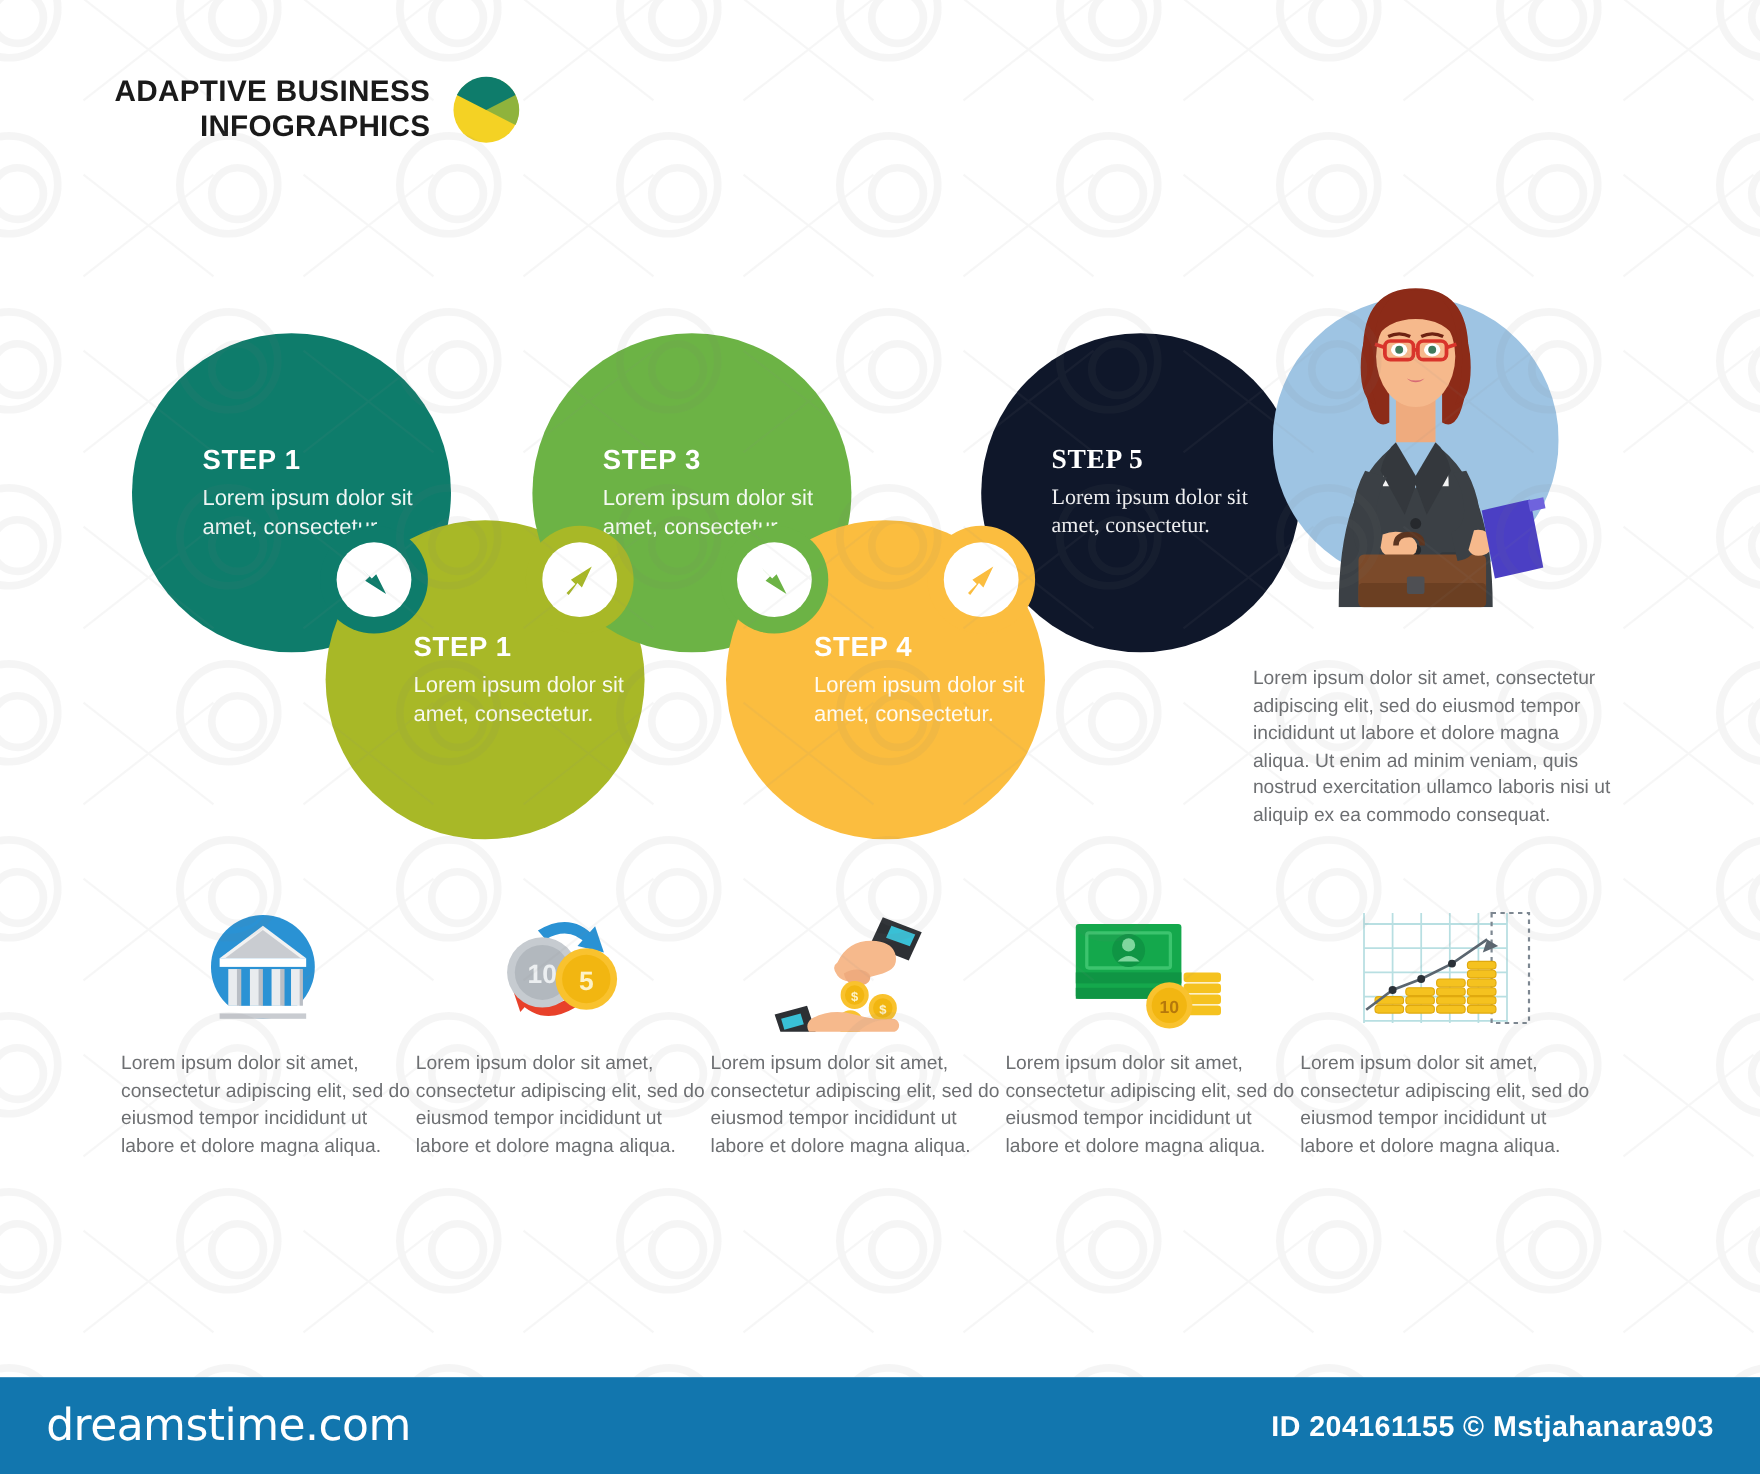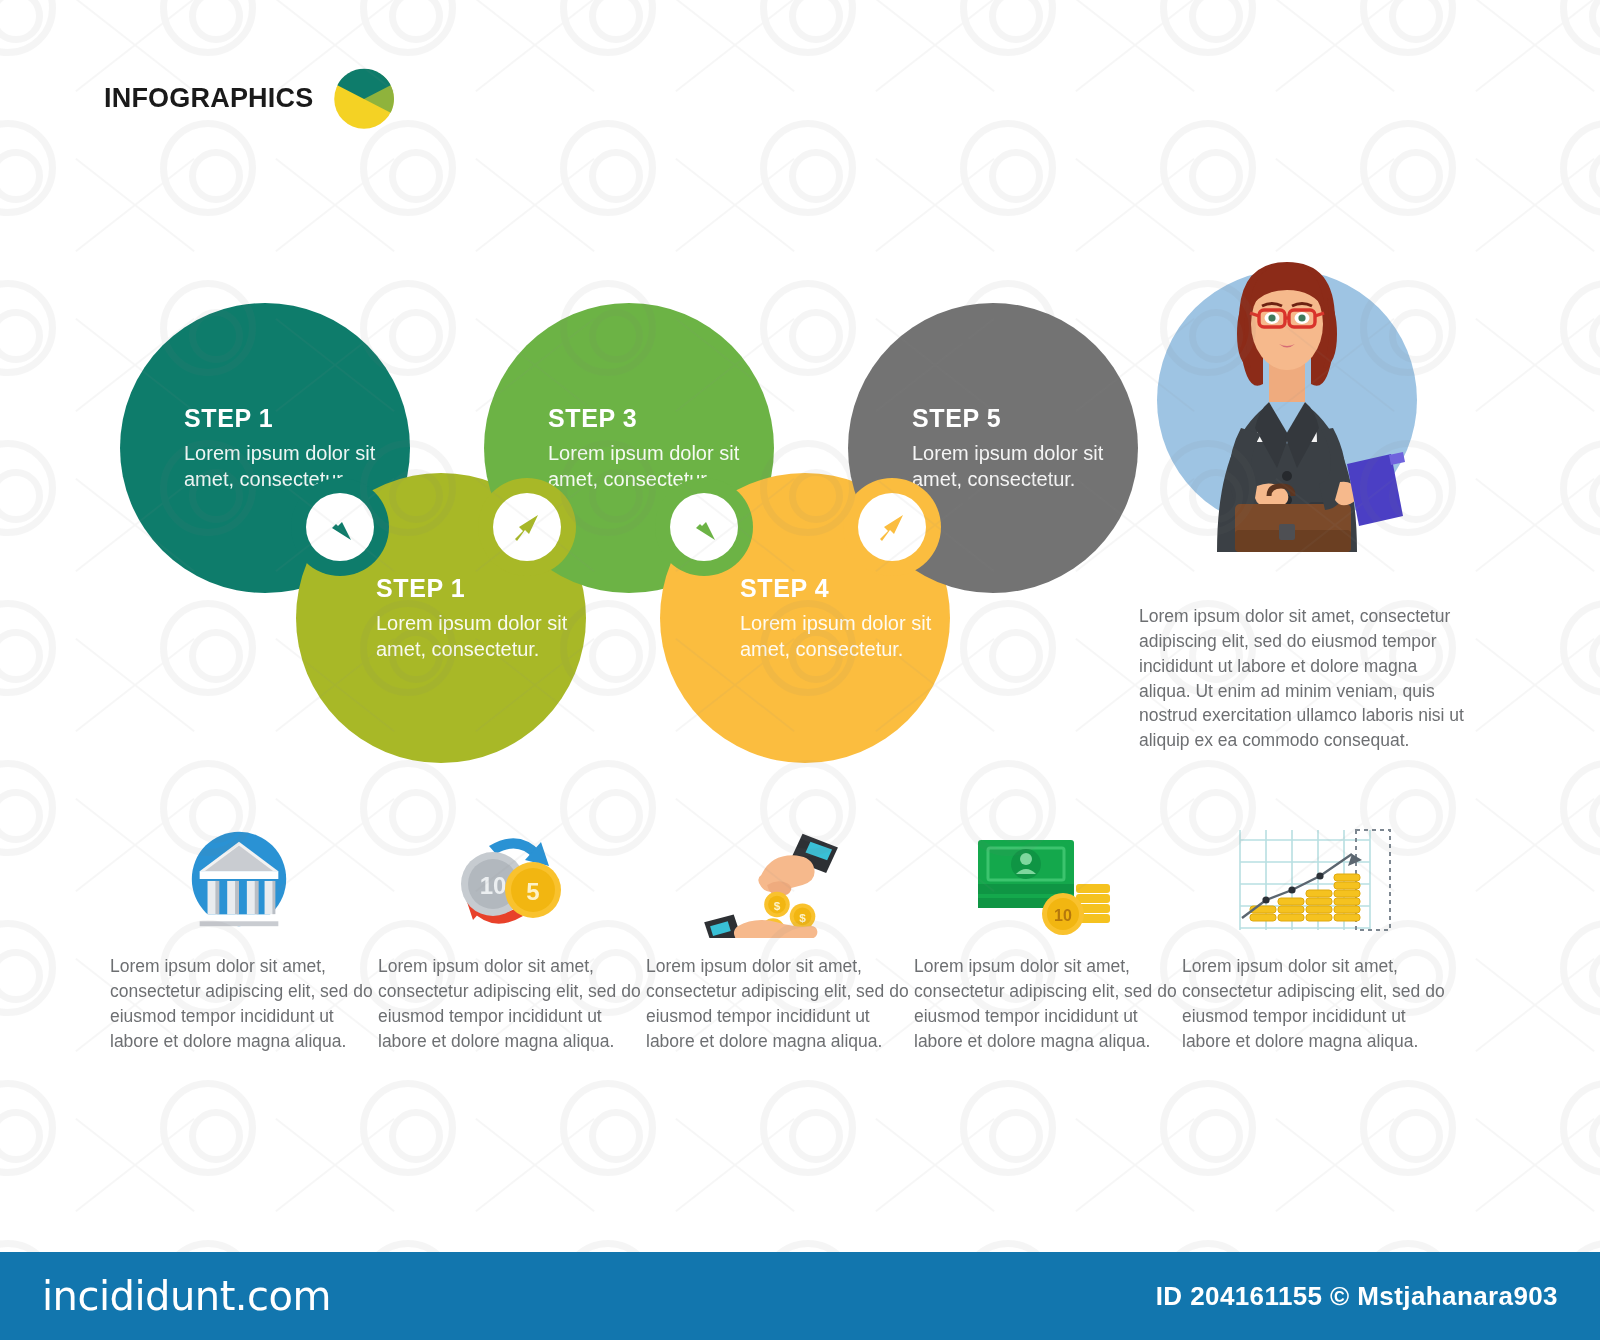--- a/index.html
+++ b/index.html
@@ -247,20 +247,21 @@
       <div class="wm-x" style="left:1060px;top:1250px"></div>
       <div class="wm-ring" style="left:1160px;top:1240px"></div>
       <div class="wm-x" style="left:1260px;top:1250px"></div>
       <div class="wm-ring" style="left:1360px;top:1240px"></div>
       <div class="wm-x" style="left:1460px;top:1250px"></div>
       <div class="wm-ring" style="left:1560px;top:1240px"></div>
     </div>
 
   <div class="logo-wrap">
     <div class="logo-text">
+      <div class="l1">ADAPTIVE BUSINESS</div>
       <div class="l2">INFOGRAPHICS</div>
     </div>
     <div class="logo-mark">
       <svg viewBox="0 0 100 100" width="62" height="62">
         <circle cx="50" cy="50" r="48" fill="#f4d224"></circle>
         <path d="M50 50 L50 2 A48 48 0 0 1 93 72 Z" fill="#8fb33c"></path>
         <path d="M50 50 L7 28 A48 48 0 0 1 93 28 Z" fill="#0e7c6b"></path>
       </svg>
     </div>
   </div>
@@ -289,21 +290,21 @@
       </div>
     </div>
 
     <div class="bubble low" style="left:660px; top:473px; width:290px; height:290px; background:#fbbd3f;justify-content:center;">
       <div class="inner">
         <div class="title">STEP 4</div>
         <div class="desc">Lorem ipsum dolor sit amet, consectetur.</div>
       </div>
     </div>
 
-    <div class="bubble up" style="left:848px; top:303px; width:290px; height:290px; background:#737373;">
+    <div class="bubble up" style="left:892px; top:303px; width:290px; height:290px; background:#0f172a;font-family:Liberation Serif, serif;">
       <div class="inner">
         <div class="title">STEP 5</div>
         <div class="desc">Lorem ipsum dolor sit amet, consectetur.</div>
       </div>
     </div>
 
     <div style="position:absolute;left:291px;top:478px;width:98px;height:98px;border-radius:50%;background:#0e7c6b;z-index:20;"></div>
     <div style="position:absolute;left:478px;top:478px;width:98px;height:98px;border-radius:50%;background:#a8b827;z-index:20;"></div>
     <div style="position:absolute;left:655px;top:478px;width:98px;height:98px;border-radius:50%;background:#6cb345;z-index:20;"></div>
     <div style="position:absolute;left:843px;top:478px;width:98px;height:98px;border-radius:50%;background:#fbbd3f;z-index:20;"></div>
@@ -532,18 +533,18 @@
             <circle cx="94" cy="54" r="3.6"></circle>
           </g>
         </svg>
       </div>
       <div class="caption">Lorem ipsum dolor sit amet, consectetur adipiscing elit, sed do eiusmod tempor incididunt ut labore et dolore magna aliqua.</div>
     </div>
   </div>
 
   <div class="footer">
     <div class="ds-logo">
-      <span class="word">incididunt.com</span>
+      <span class="word">dreamstime.com</span>
     </div>
     <div class="ds-id">ID 204161155 © Mstjahanara903</div>
   </div>
 
 </div>
 
 </body></html>

